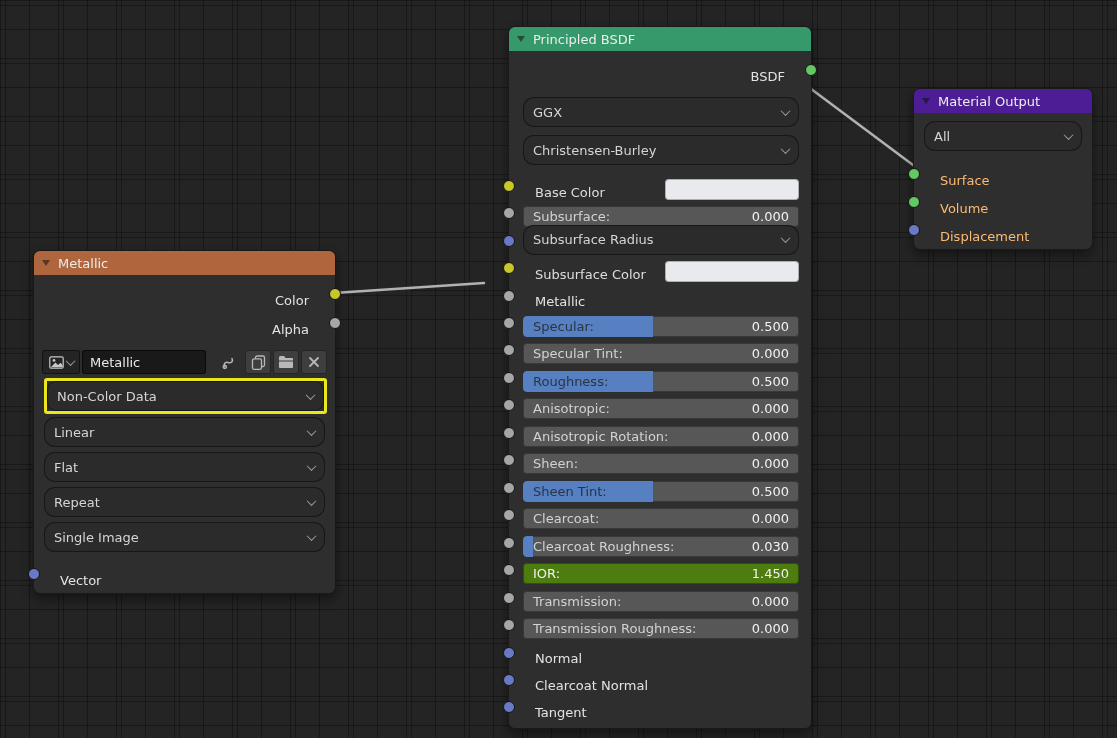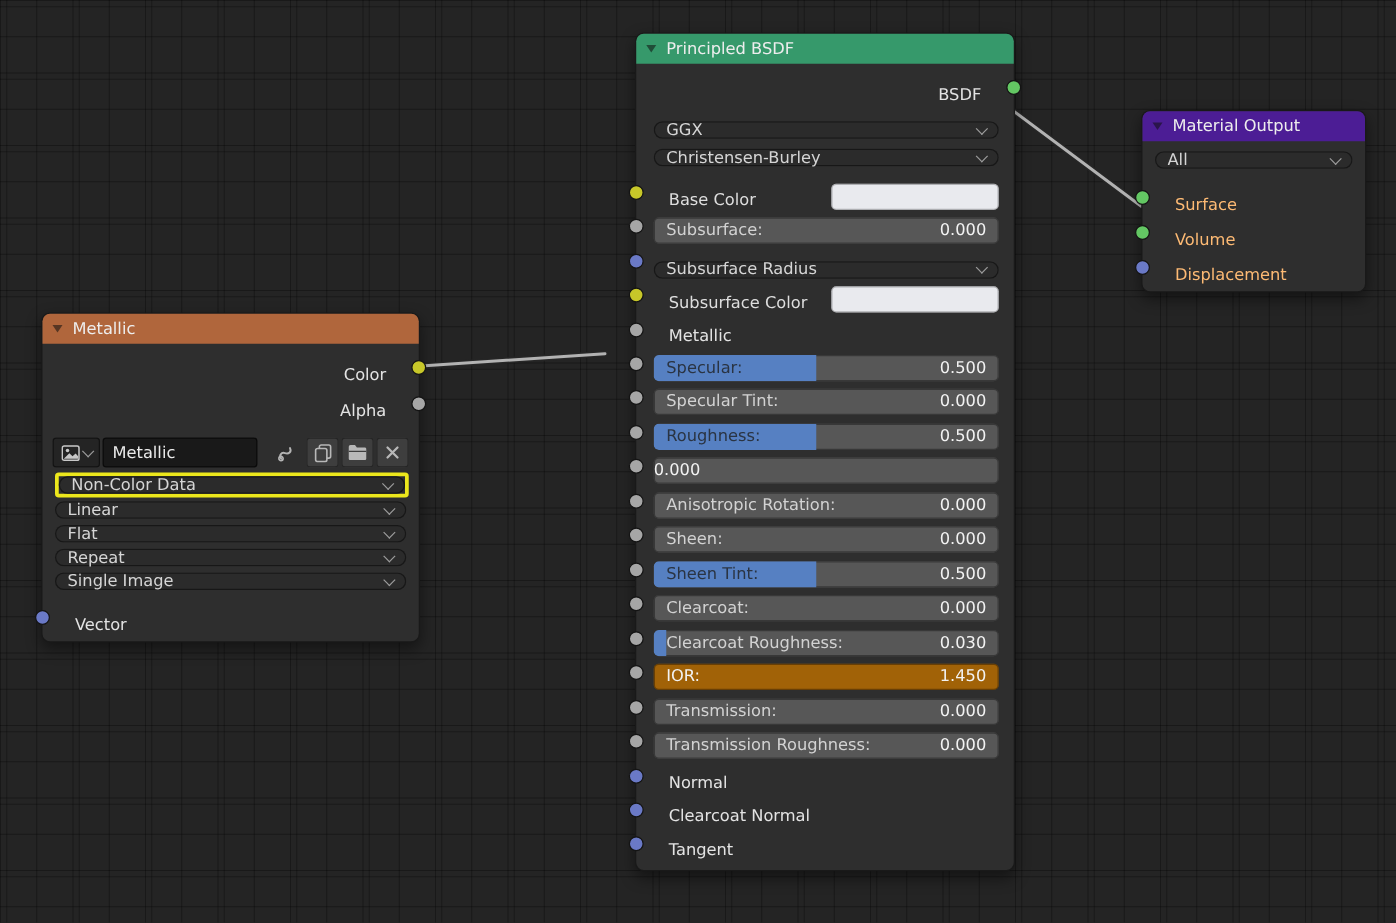--- a/index.html
+++ b/index.html
@@ -34,36 +34,36 @@
   .inrow{height:29px;padding-left:26px;color:#e3e3e3;}
   .inrow28{height:28px;padding-left:26px;color:#fdba74;}
   .prow{height:27.5px;padding:0 12px 0 14px;}
   .lblrow{height:27px;padding-left:26px;color:#e3e3e3;}
   .socket{
     position:absolute;width:12px;height:12px;border-radius:50%;
     border:1px solid #141414;box-sizing:border-box;top:50%;margin-top:-6px;
   }
   .sock-l{left:-6px;} .sock-r{right:-6px;}
   .dropdown{
-    flex:1;height:14px;background:#2b2b2b;border-radius:11px;
+    flex:1;height:30px;background:#2b2b2b;border-radius:11px;
     box-shadow:inset 0 0 0 1px rgba(0,0,0,.45);
     display:flex;align-items:center;padding:0 10px;gap:4px;color:#d5d5d5;
   }
   .dropdown .dlabel{flex:1;white-space:nowrap;overflow:hidden;}
   .chev{width:6px;height:6px;border-right:1.6px solid #9c9c9c;border-bottom:1.6px solid #9c9c9c;transform:rotate(45deg) translate(-1px,-1px);flex:0 0 auto;}
   .ddwrap{margin:5px 10px 0 10px;display:flex;}
   .ddwrap.first{margin-top:3px;}
   .hlwrap{margin:4px 8px 0 10px;border:3px solid #3b82f6;border-radius:3px;display:flex;}
   .hlwrap .dropdown{border-radius:9px;}
   .slider{
     flex:1;height:21px;background:#575757;border-radius:4px;position:relative;overflow:hidden;
     box-shadow:inset 0 0 0 1px rgba(0,0,0,.35);display:flex;align-items:center;
   }
   .slider .fill{position:absolute;left:0;top:0;bottom:0;background:#5680c2;border-radius:4px 0 0 4px;}
-  .slider.grayfull{background:#a16207;gap:15px;}
+  .slider.grayfull{background:#4d7c0f;gap:15px;}
   .slider .slabel{position:relative;padding-left:10px;flex:1;color:#d2d2d2;white-space:nowrap;}
   .slider .slabel.onfill{color:#2a3443;}
   .slider.grayfull .slabel{color:#f2f2f2;}
   .slider .sval{position:relative;padding-right:10px;color:#f2f2f2;}
   .plabel{color:#dedede;padding-left:12px;white-space:nowrap;}
   .swatch{margin-left:auto;width:134px;height:21px;background:#e9eaee;border-radius:4px;box-shadow:inset 0 0 0 1px rgba(0,0,0,.25);}
   .imgrow{height:24px;margin:0 8px;display:flex;align-items:center;gap:2px;}
   .ibtn{height:24px;display:flex;align-items:center;justify-content:center;border-radius:3px;}
   .browse{width:38px;background:#242424;box-shadow:inset 0 0 0 1px rgba(0,0,0,.5);gap:3px;}
   .namefield{flex:1;height:24px;background:#191919;border-radius:3px;display:flex;align-items:center;padding:0 8px;color:#eaeaea;box-shadow:inset 0 0 0 1px rgba(0,0,0,.6);}
@@ -253,20 +253,21 @@
         <span class="socket sock-l" style="background: rgb(166, 166, 166);"></span>
         <div class="slider">
           <div class="fill" style="width: 47%;"></div>
           <span class="slabel onfill">Roughness:</span>
           <span class="sval">0.500</span>
         </div>
       </div>
       <div class="row prow">
         <span class="socket sock-l" style="background: rgb(166, 166, 166);"></span>
         <div class="slider">
+          <span class="slabel">Anisotropic:</span>
           <span class="sval">0.000</span>
         </div>
       </div>
       <div class="row prow">
         <span class="socket sock-l" style="background: rgb(166, 166, 166);"></span>
         <div class="slider">
           <span class="slabel">Anisotropic Rotation:</span>
           <span class="sval">0.000</span>
         </div>
       </div>

